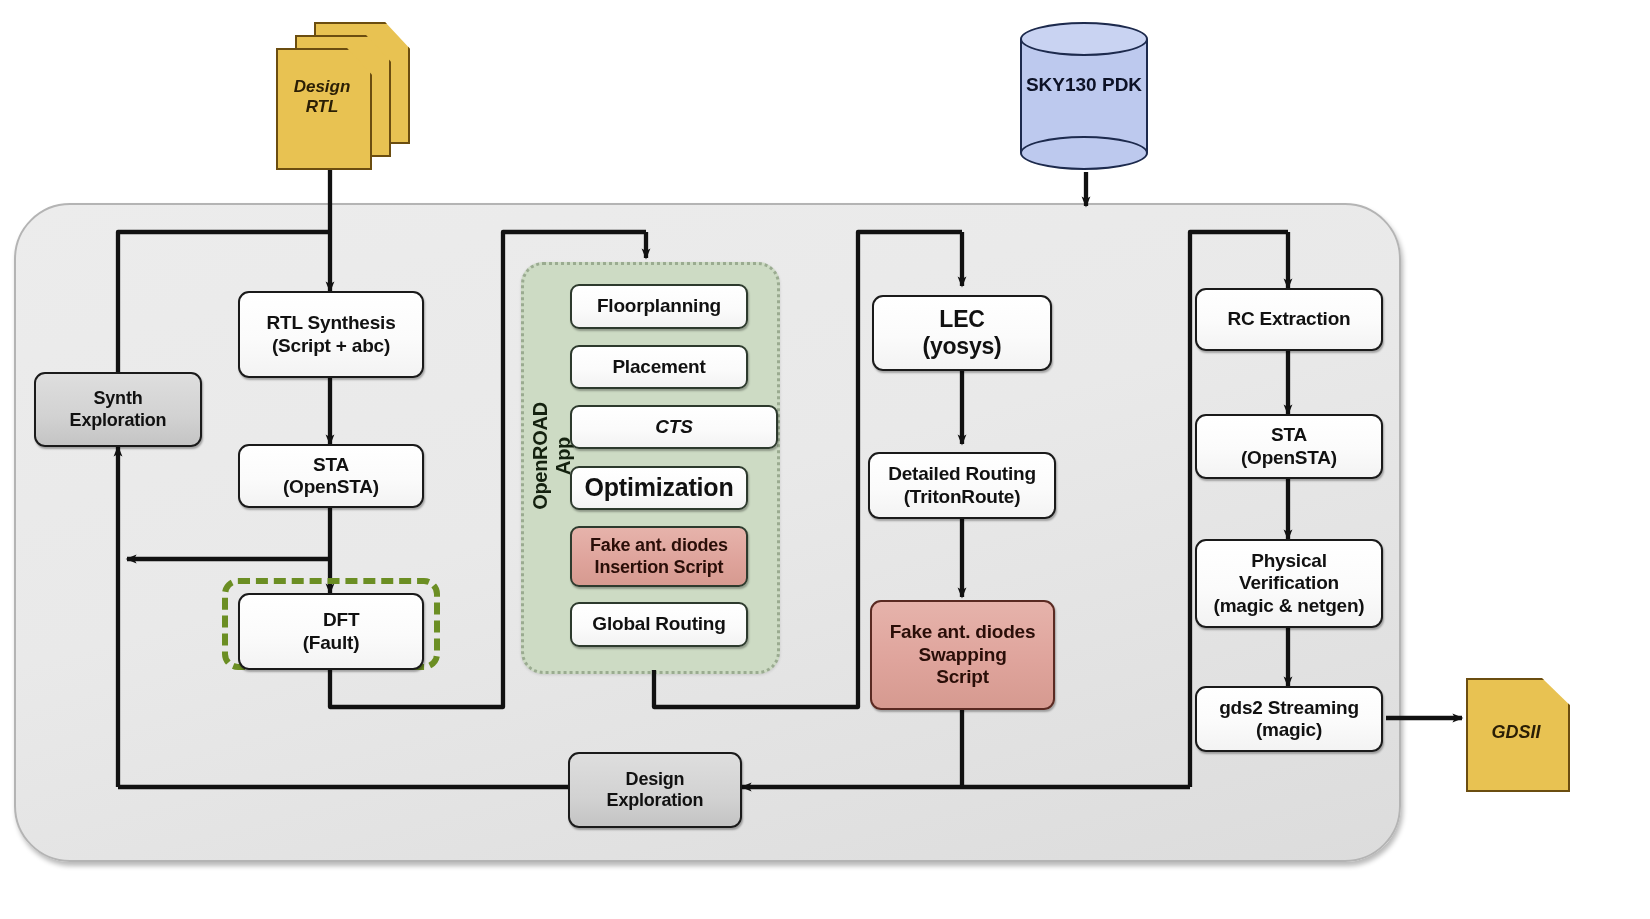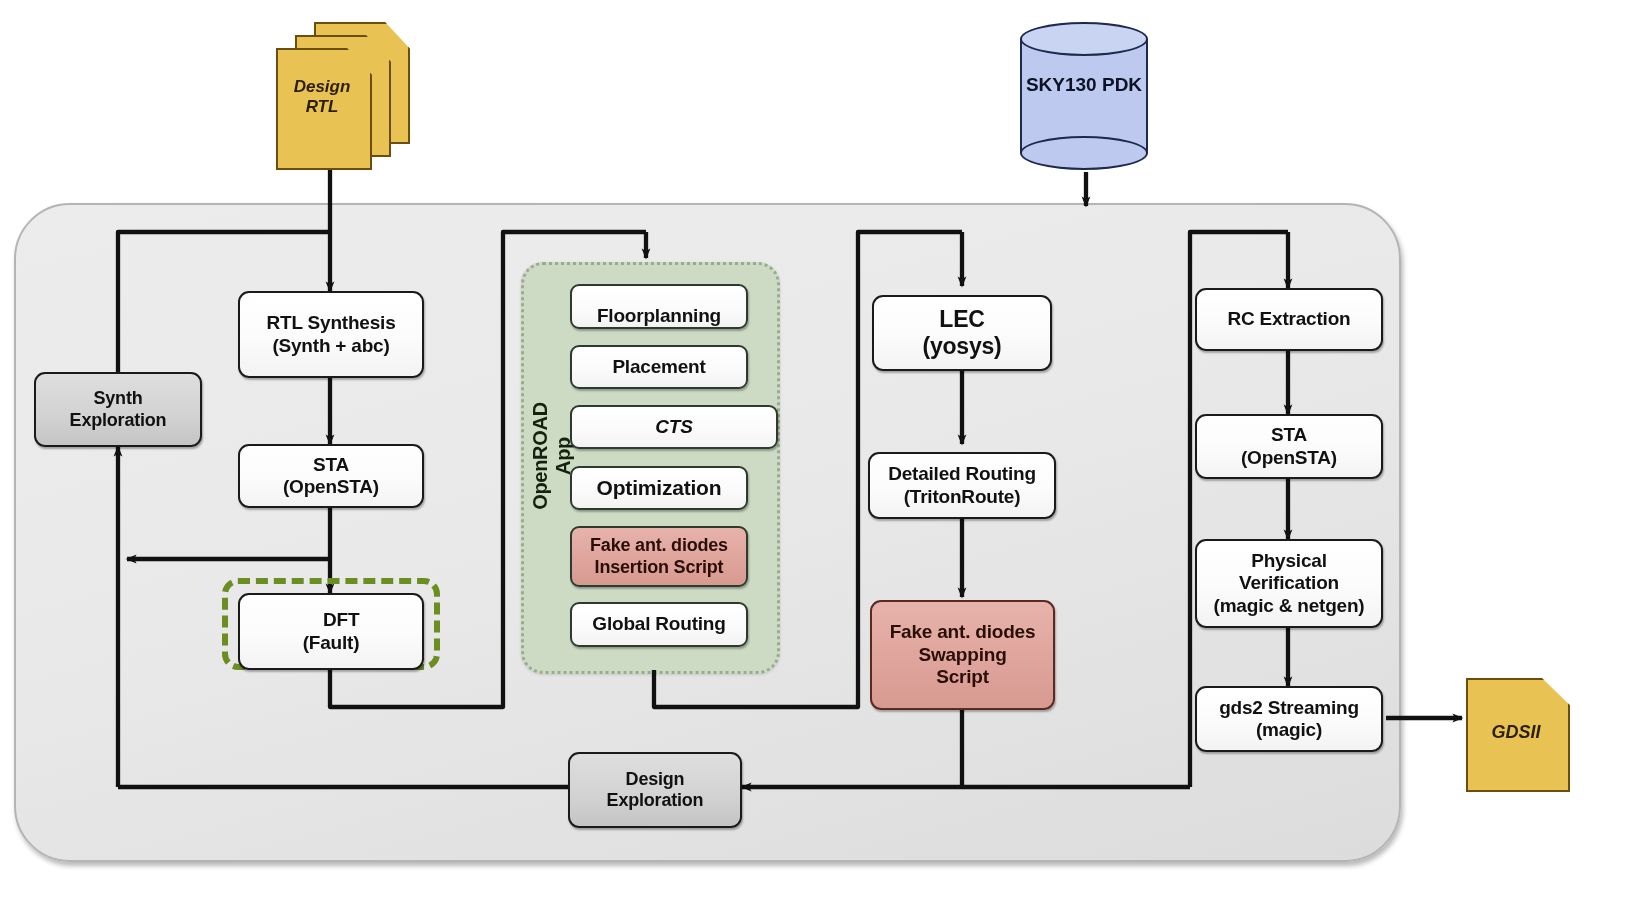--- a/index.html
+++ b/index.html
@@ -146,50 +146,50 @@
   <div class="node gray" style="left:34px;top:372px;width:168px;height:75px;font-size:18px;">
     <div>
       <span class="ln">Synth</span>
       <span class="ln">Exploration</span>
     </div>
   </div>
 
   <div class="node white" style="left:238px;top:291px;width:186px;height:87px;font-size:19px;">
     <div>
       <span class="ln">RTL Synthesis</span>
-      <span class="ln">(Synth + abc)</span>
+      <span class="ln">(Script + abc)</span>
     </div>
   </div>
 
   <div class="node white" style="left:238px;top:444px;width:186px;height:64px;font-size:19px;">
     <div>
       <span class="ln">STA</span>
       <span class="ln">(OpenSTA)</span>
     </div>
   </div>
 
   <div style="position:absolute;left:222px;top:578px;width:218px;height:92px;
               border:6px dashed #6b8e23;border-radius:16px;box-sizing:border-box;"></div>
   <div class="node white" style="left:238px;top:593px;width:186px;height:77px;font-size:19px;text-align:right;">
     <div>
       <span class="ln">DFT</span>
       <span class="ln">(Fault)</span>
     </div>
   </div>
 
-  <div class="node white orboxed" style="left:570px;top:284px;width:178px;height:45px;font-size:19px;align-items:flex-end;">
+  <div class="node white orboxed" style="left:570px;top:284px;width:178px;height:45px;font-size:19px;">
     <span class="ln">Floorplanning</span>
   </div>
   <div class="node white orboxed" style="left:570px;top:345px;width:178px;height:44px;font-size:19px;">
     <span class="ln">Placement</span>
   </div>
   <div class="node white orboxed" style="left:570px;top:405px;width:208px;height:44px;font-size:19px;font-style:italic;">
     <span class="ln">CTS</span>
   </div>
-  <div class="node white orboxed" style="left:570px;top:466px;width:178px;height:44px;font-size:21px;">
+  <div class="node white orboxed" style="left:570px;top:466px;width:178px;height:44px;font-size:25px;">
     <span class="ln">Optimization</span>
   </div>
   <div class="node salmon orboxed" style="left:570px;top:526px;width:178px;height:61px;font-size:18px;">
     <div>
       <span class="ln">Fake ant. diodes</span>
       <span class="ln">Insertion Script</span>
     </div>
   </div>
   <div class="node white orboxed" style="left:570px;top:602px;width:178px;height:45px;font-size:19px;">
     <span class="ln">Global Routing</span>

